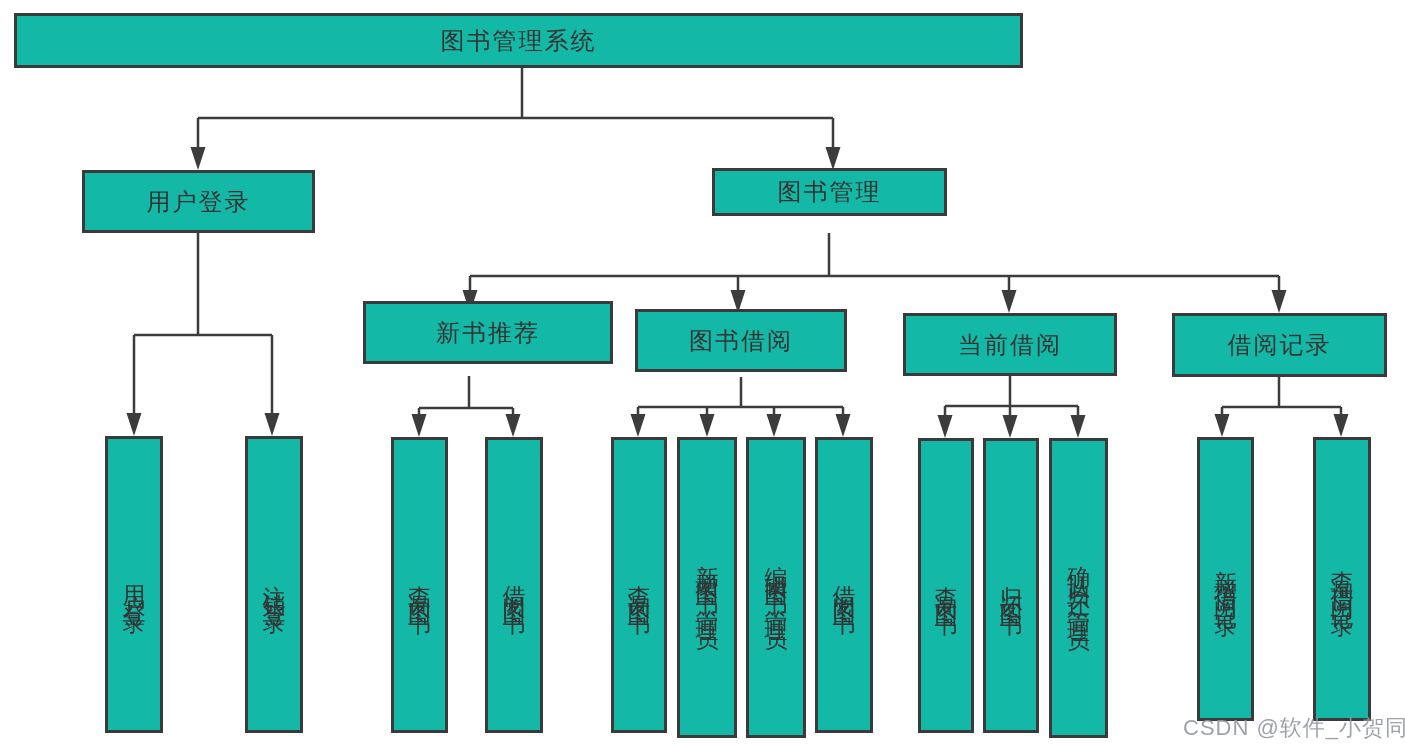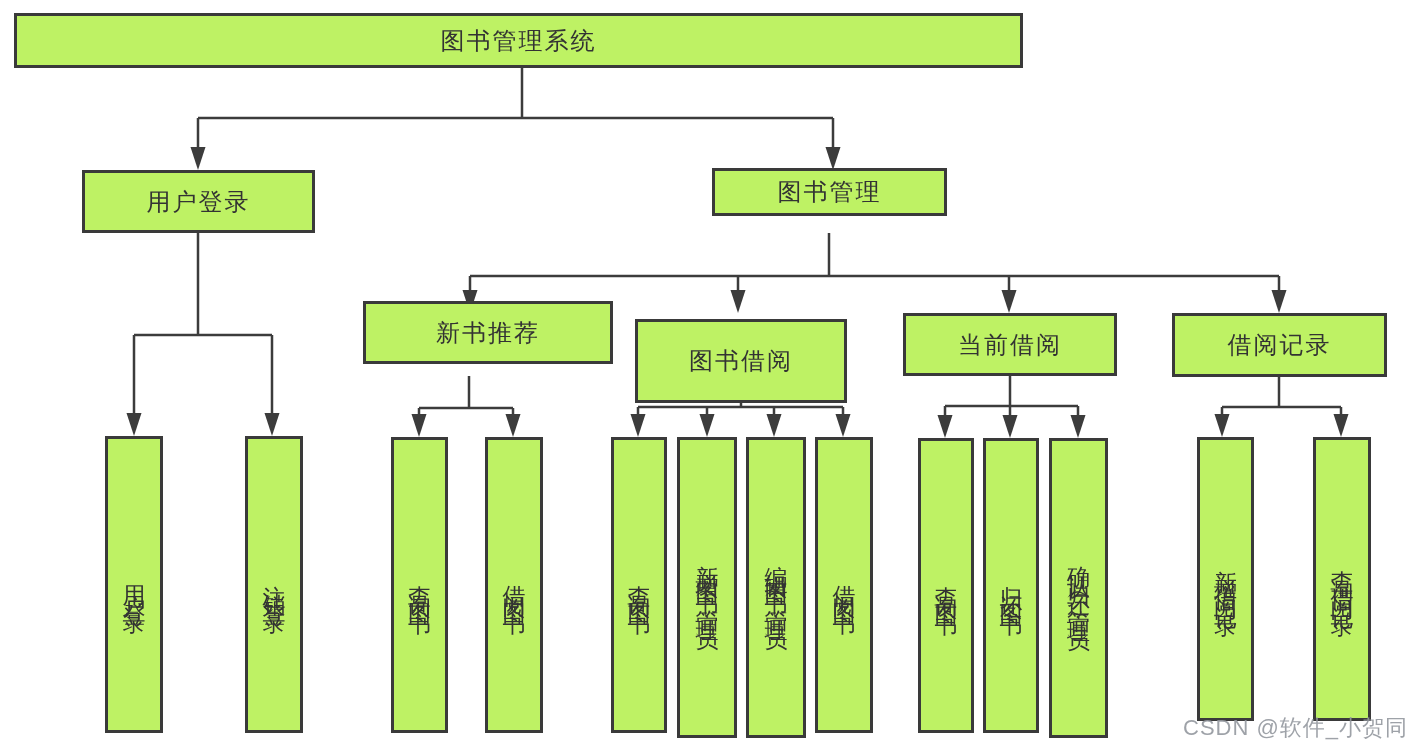--- a/index.html
+++ b/index.html
@@ -17,21 +17,21 @@
   }
   .wires {
     position: absolute;
     left: 0;
     top: 0;
     z-index: 1;
   }
   .box {
     position: absolute;
     box-sizing: border-box;
-    background: #bef264;
+    background: #14b8a6;
     border: 3px solid #3a3a3a;
     display: flex;
     align-items: center;
     justify-content: center;
     z-index: 2;
   }
   .box.h .lbl {
     font-size: 24px;
     color: #333333;
     letter-spacing: 2px;
@@ -108,21 +108,21 @@
   <div class="box h" style="left:82px;top:170px;width:233px;height:63px">
     <span class="lbl">用户登录</span>
   </div>
   <div class="box h" style="left:712px;top:168px;width:235px;height:48px">
     <span class="lbl">图书管理</span>
   </div>
 
   <div class="box h" style="left:363px;top:301px;width:250px;height:63px">
     <span class="lbl">新书推荐</span>
   </div>
-  <div class="box h" style="left:635px;top:319px;width:212px;height:84px">
+  <div class="box h" style="left:635px;top:309px;width:212px;height:63px">
     <span class="lbl">图书借阅</span>
   </div>
   <div class="box h" style="left:903px;top:313px;width:214px;height:63px">
     <span class="lbl">当前借阅</span>
   </div>
   <div class="box h" style="left:1172px;top:313px;width:215px;height:64px">
     <span class="lbl">借阅记录</span>
   </div>
 
   <div class="box v" style="left:105px;top:436px;width:58px;height:297px">

